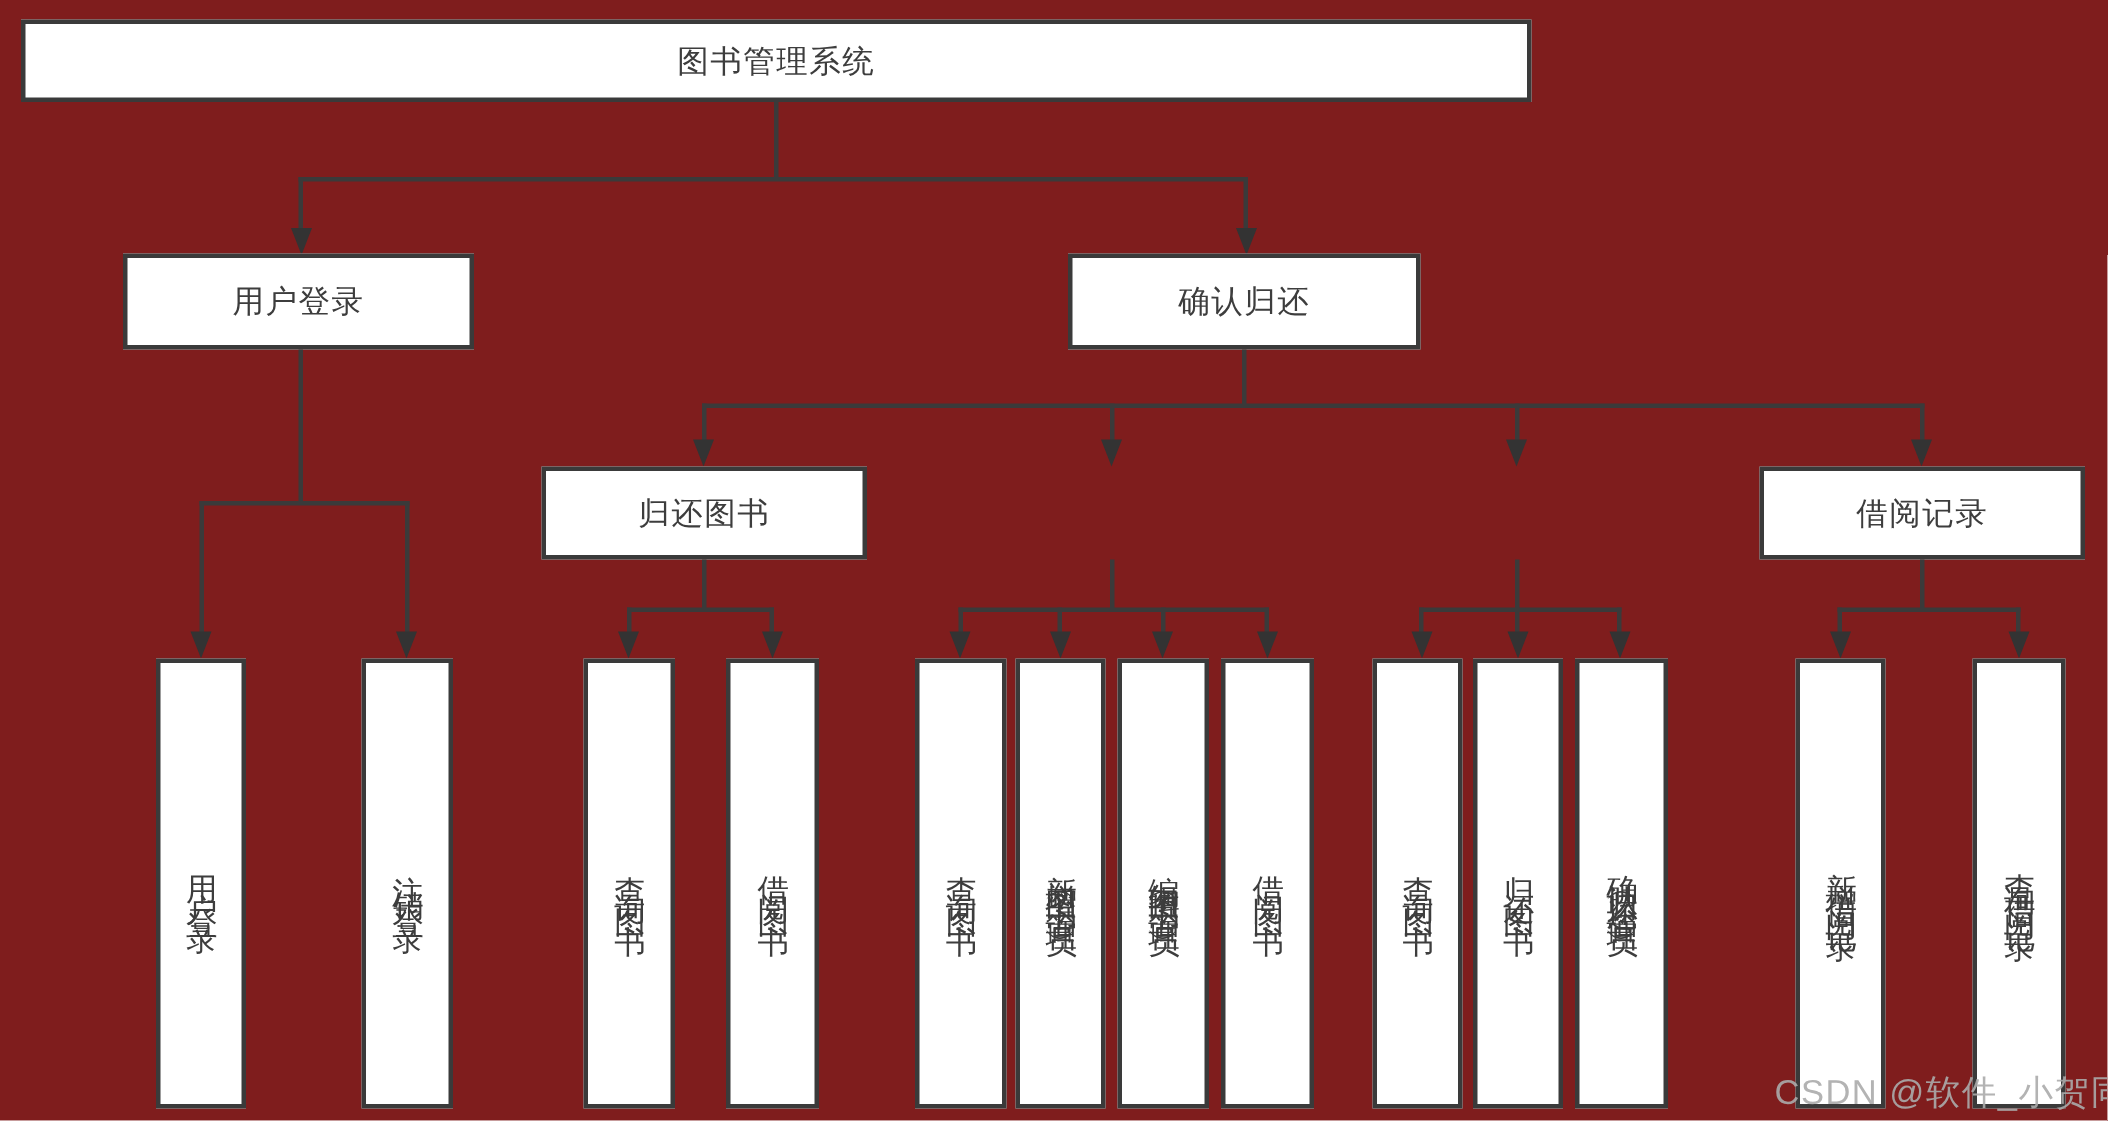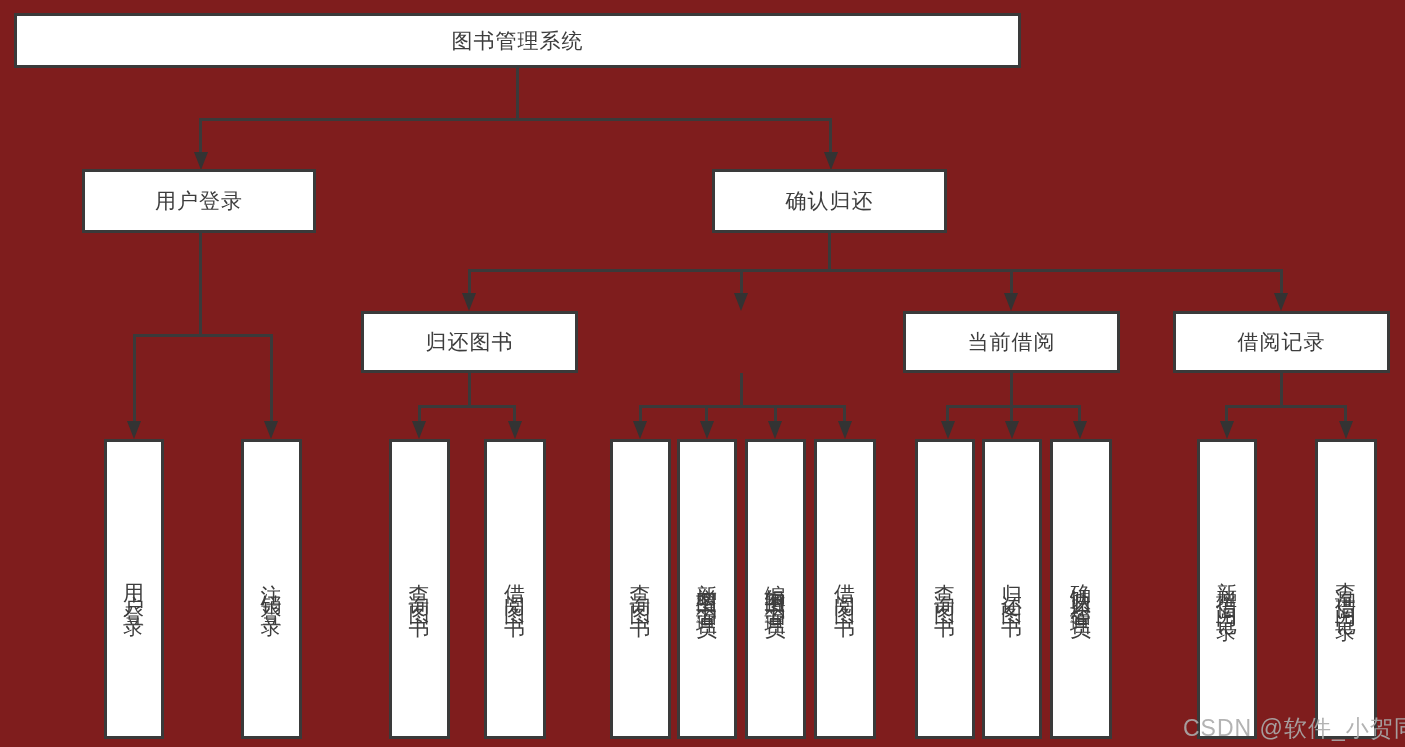--- a/index.html
+++ b/index.html
@@ -66,23 +66,20 @@
   <div class="arrow" style="left:462px;top:293px"></div>
   <div class="vline" style="left:740px;top:269px;height:26px"></div>
   <div class="arrow" style="left:734px;top:293px"></div>
   <div class="vline" style="left:1010px;top:269px;height:26px"></div>
   <div class="arrow" style="left:1004px;top:293px"></div>
   <div class="vline" style="left:1280px;top:269px;height:26px"></div>
   <div class="arrow" style="left:1274px;top:293px"></div>
 
   <div class="box" style="left:361px;top:311px;width:217px;height:62px">
     <span class="hl">归还图书</span>
-  </div>
-  <div class="box" style="left:903px;top:311px;width:217px;height:62px">
-    <span class="hl">当前借阅</span>
   </div>
   <div class="box" style="left:1173px;top:311px;width:217px;height:62px">
     <span class="hl">借阅记录</span>
   </div>
 
   <div class="vline" style="left:468px;top:373px;height:35px"></div>
   <div class="hline" style="left:418px;top:405px;width:98px"></div>
   <div class="vline" style="left:418px;top:405px;height:18px"></div>
   <div class="arrow" style="left:412px;top:421px"></div>
   <div class="vline" style="left:513px;top:405px;height:18px"></div>

